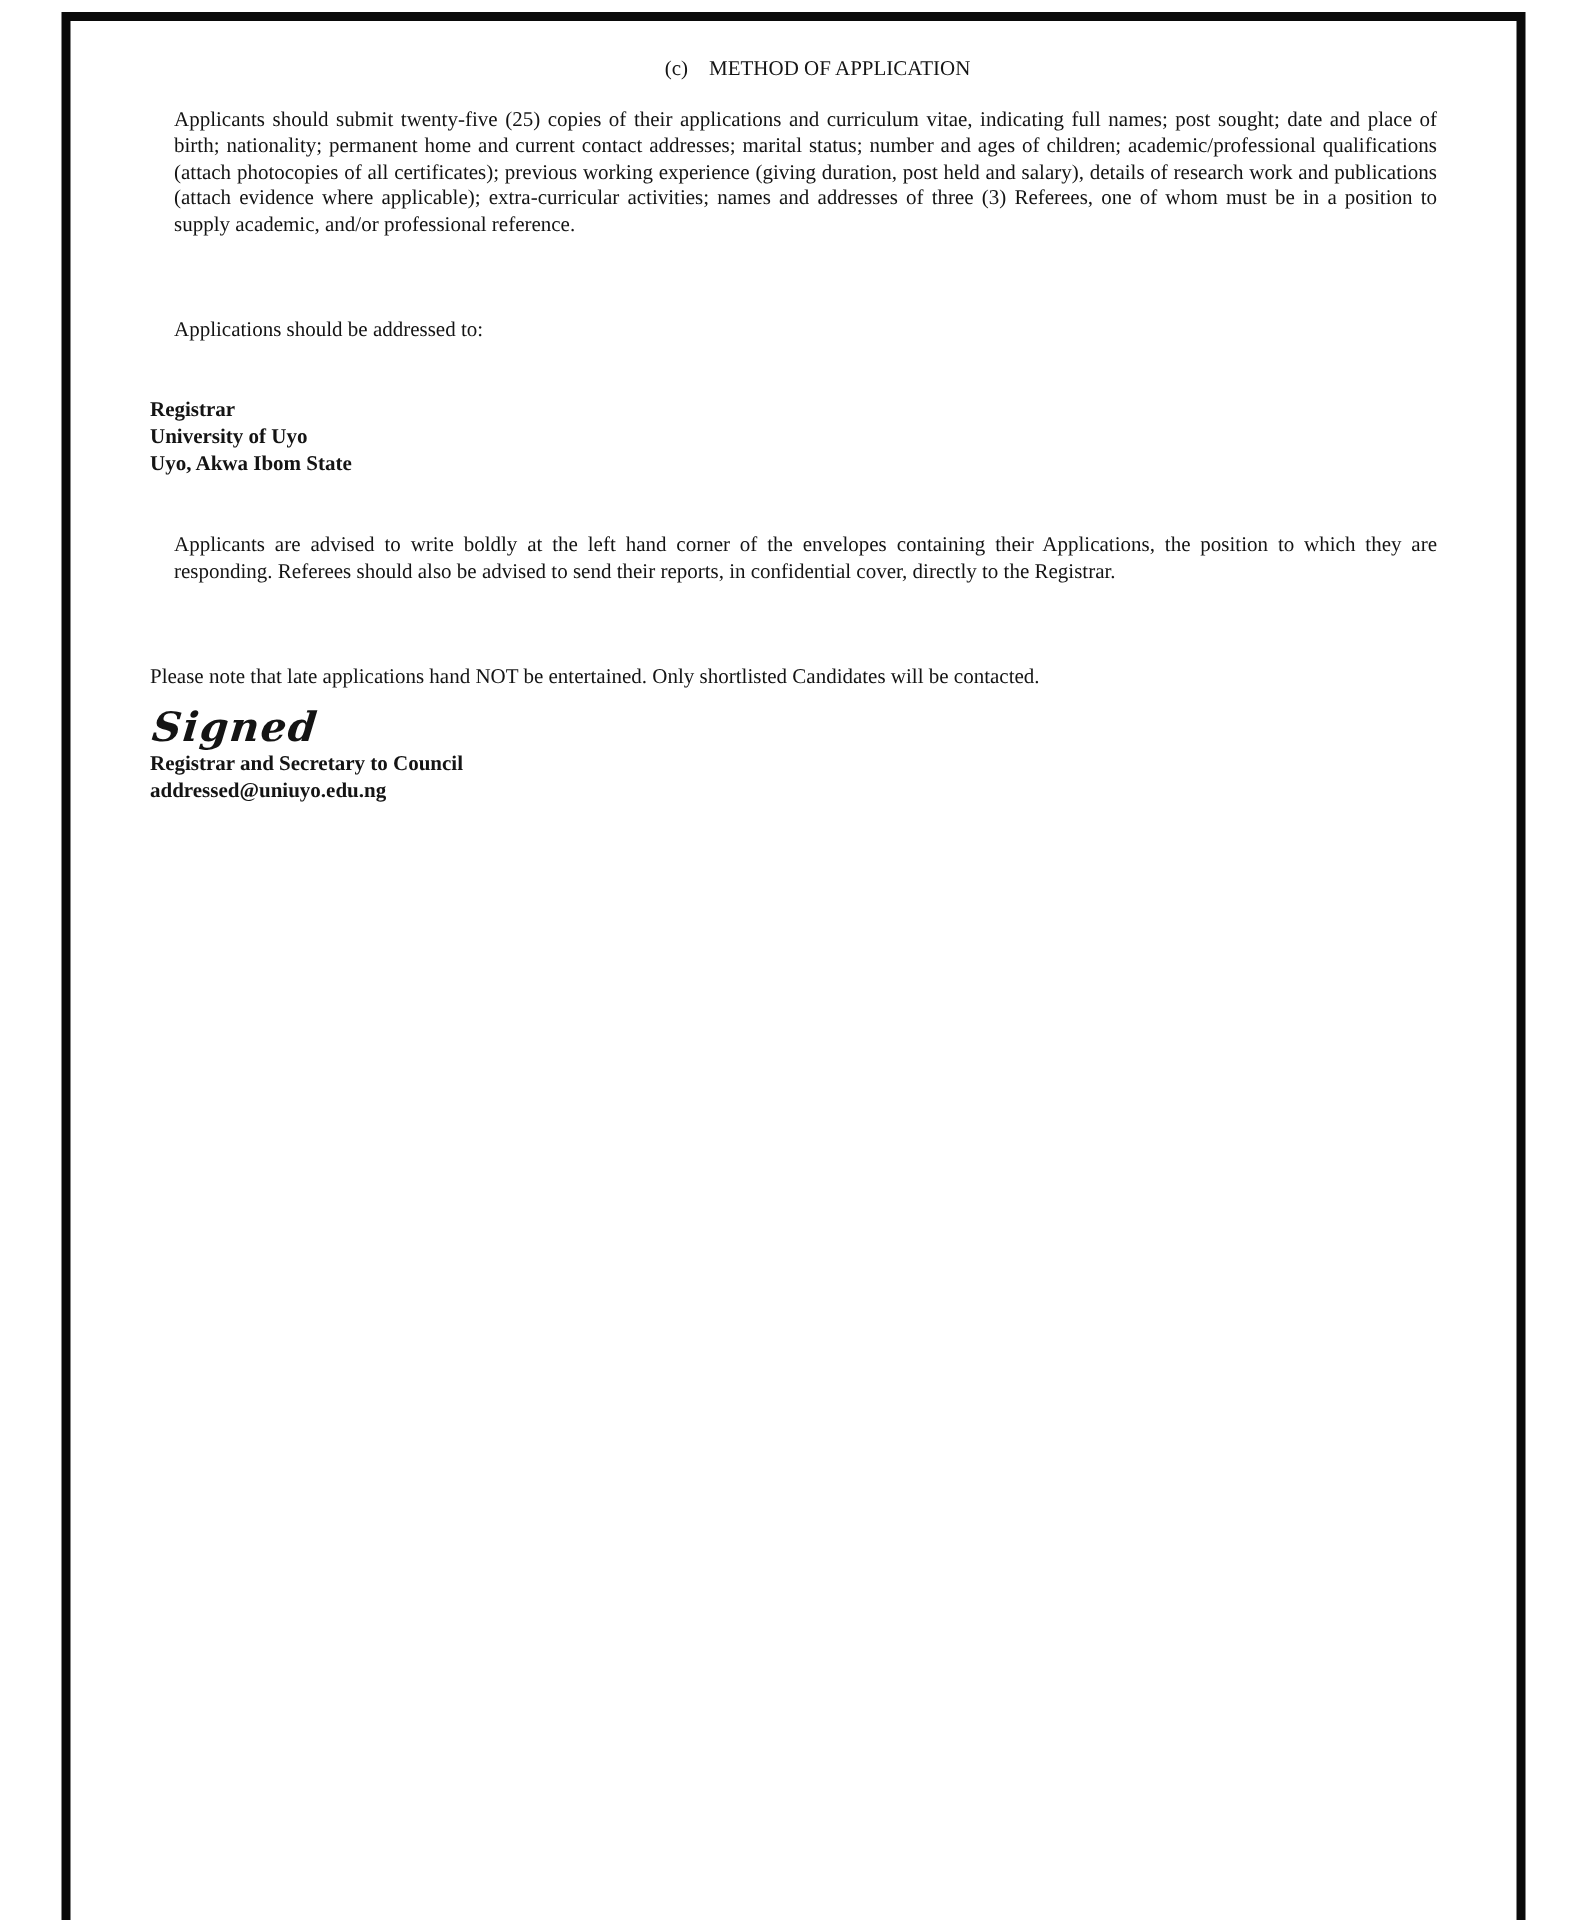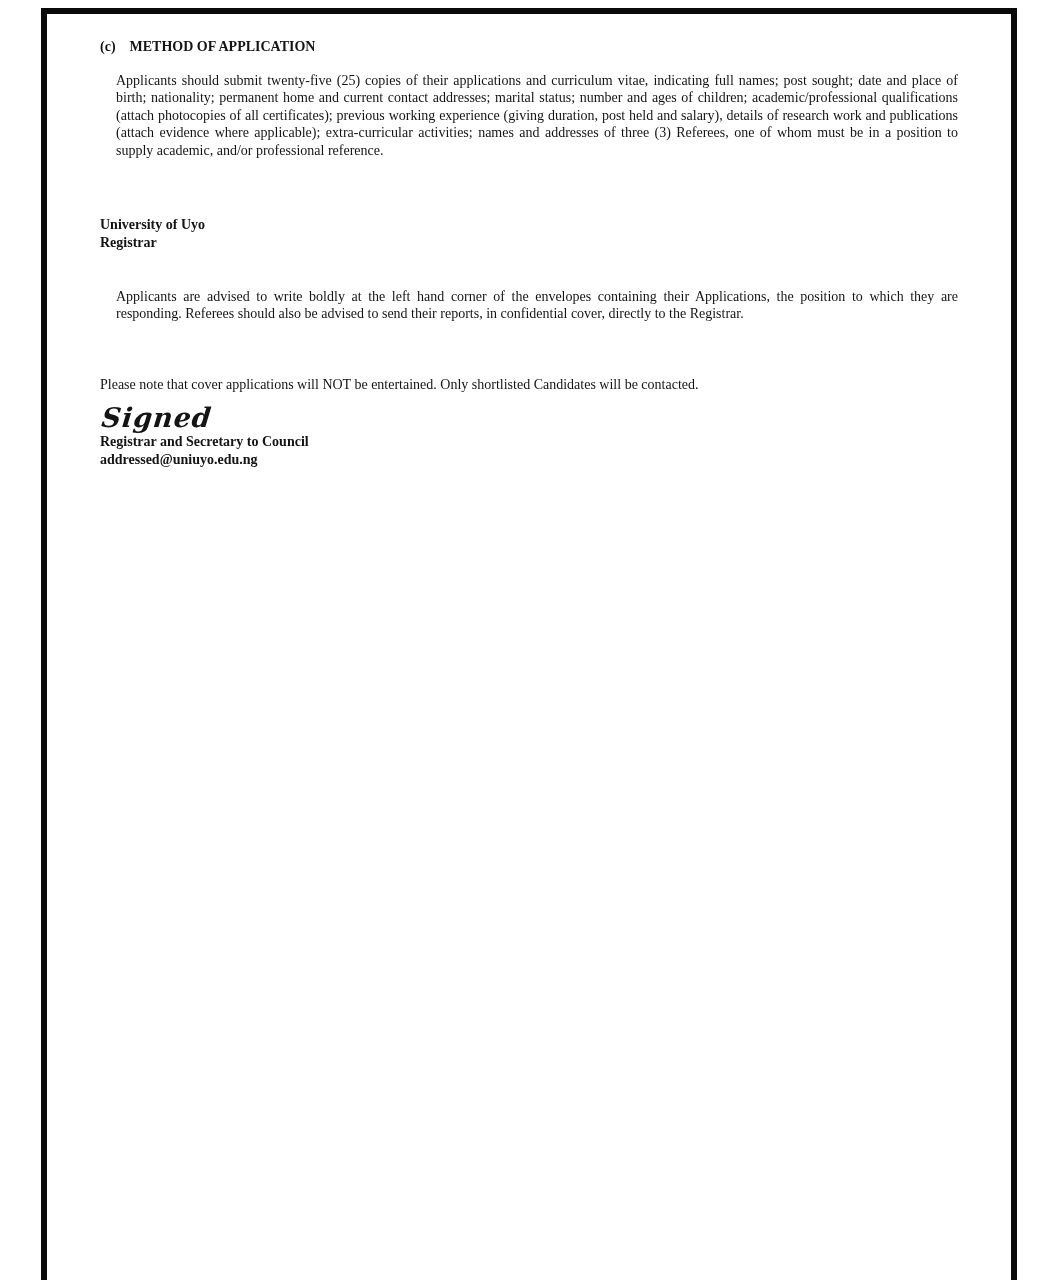--- a/index.html
+++ b/index.html
@@ -27,23 +27,24 @@
   }
   .doc-content {
     position: absolute;
     left: 100px;
     top: 38px;
     width: 874px;
     font-size: 14px;
     line-height: 17.6px;
   }
   .section-heading {
-    font-weight: bold;
+    font-weight: normal;
     font-size: 14px;
-    margin: 0 0 2px 0;
+    margin: 0 0 2px 16px;
+    text-align: center;
   }
   .section-heading .sec-label {
     display: inline-block;
     margin-right: 14px;
   }
   p.body-par {
     margin: 16px;
     text-align: justify;
     font-family: Liberation Serif, serif;
   }
@@ -87,36 +88,38 @@
 <div class="doc-content">
 
   <div class="section-heading">
     <span class="sec-label">(c)</span><span>METHOD OF APPLICATION</span>
   </div>
 
   <p class="body-par">Applicants should submit twenty-five (25) copies of their applications and curriculum vitae, indicating full names; post sought; date and place of birth; nationality; permanent home and current contact addresses; marital status; number and ages of children; academic/professional qualifications (attach photocopies of all certificates); previous working experience (giving duration, post held and salary), details of research work and publications (attach evidence where applicable); extra-curricular activities; names and addresses of three (3) Referees, one of whom must be in a position to supply academic, and/or professional reference.</p>
 
   <div class="block-gap"></div>
 
+  <p class="body-par">Applications should be addressed to:</p>
 
   <div class="block-gap"></div>
 
   <div class="address-block">
+    <div>Registrar</div>
     <div>University of Uyo</div>
-    <div>Registrar</div>
+    <div>Uyo, Akwa Ibom State</div>
   </div>
 
   <div class="block-gap"></div>
 
   <p class="body-par">Applicants are advised to write boldly at the left hand corner of the envelopes containing their Applications, the position to which they are responding.  Referees should also be advised to send their reports, in confidential cover, directly to the Registrar.</p>
 
   <div class="block-gap"></div>
 
 
   <div class="block-gap-sm"></div>
 
-  <p class="note-line"><span>Please note that cover applications will </span><b>NOT</b><span> be entertained.  Only shortlisted Candidates will be contacted.</span></p>
+  <p class="note-line"><span>Please note that late applications hand </span><b>NOT</b><span> be entertained.  Only shortlisted Candidates will be contacted.</span></p>
 
   <div class="signature-script">Signed</div>
   <div class="signature-title">Registrar and Secretary to Council</div>
   <div class="signature-email">addressed@uniuyo.edu.ng</div>
 
 </div>
 
 </body></html>

